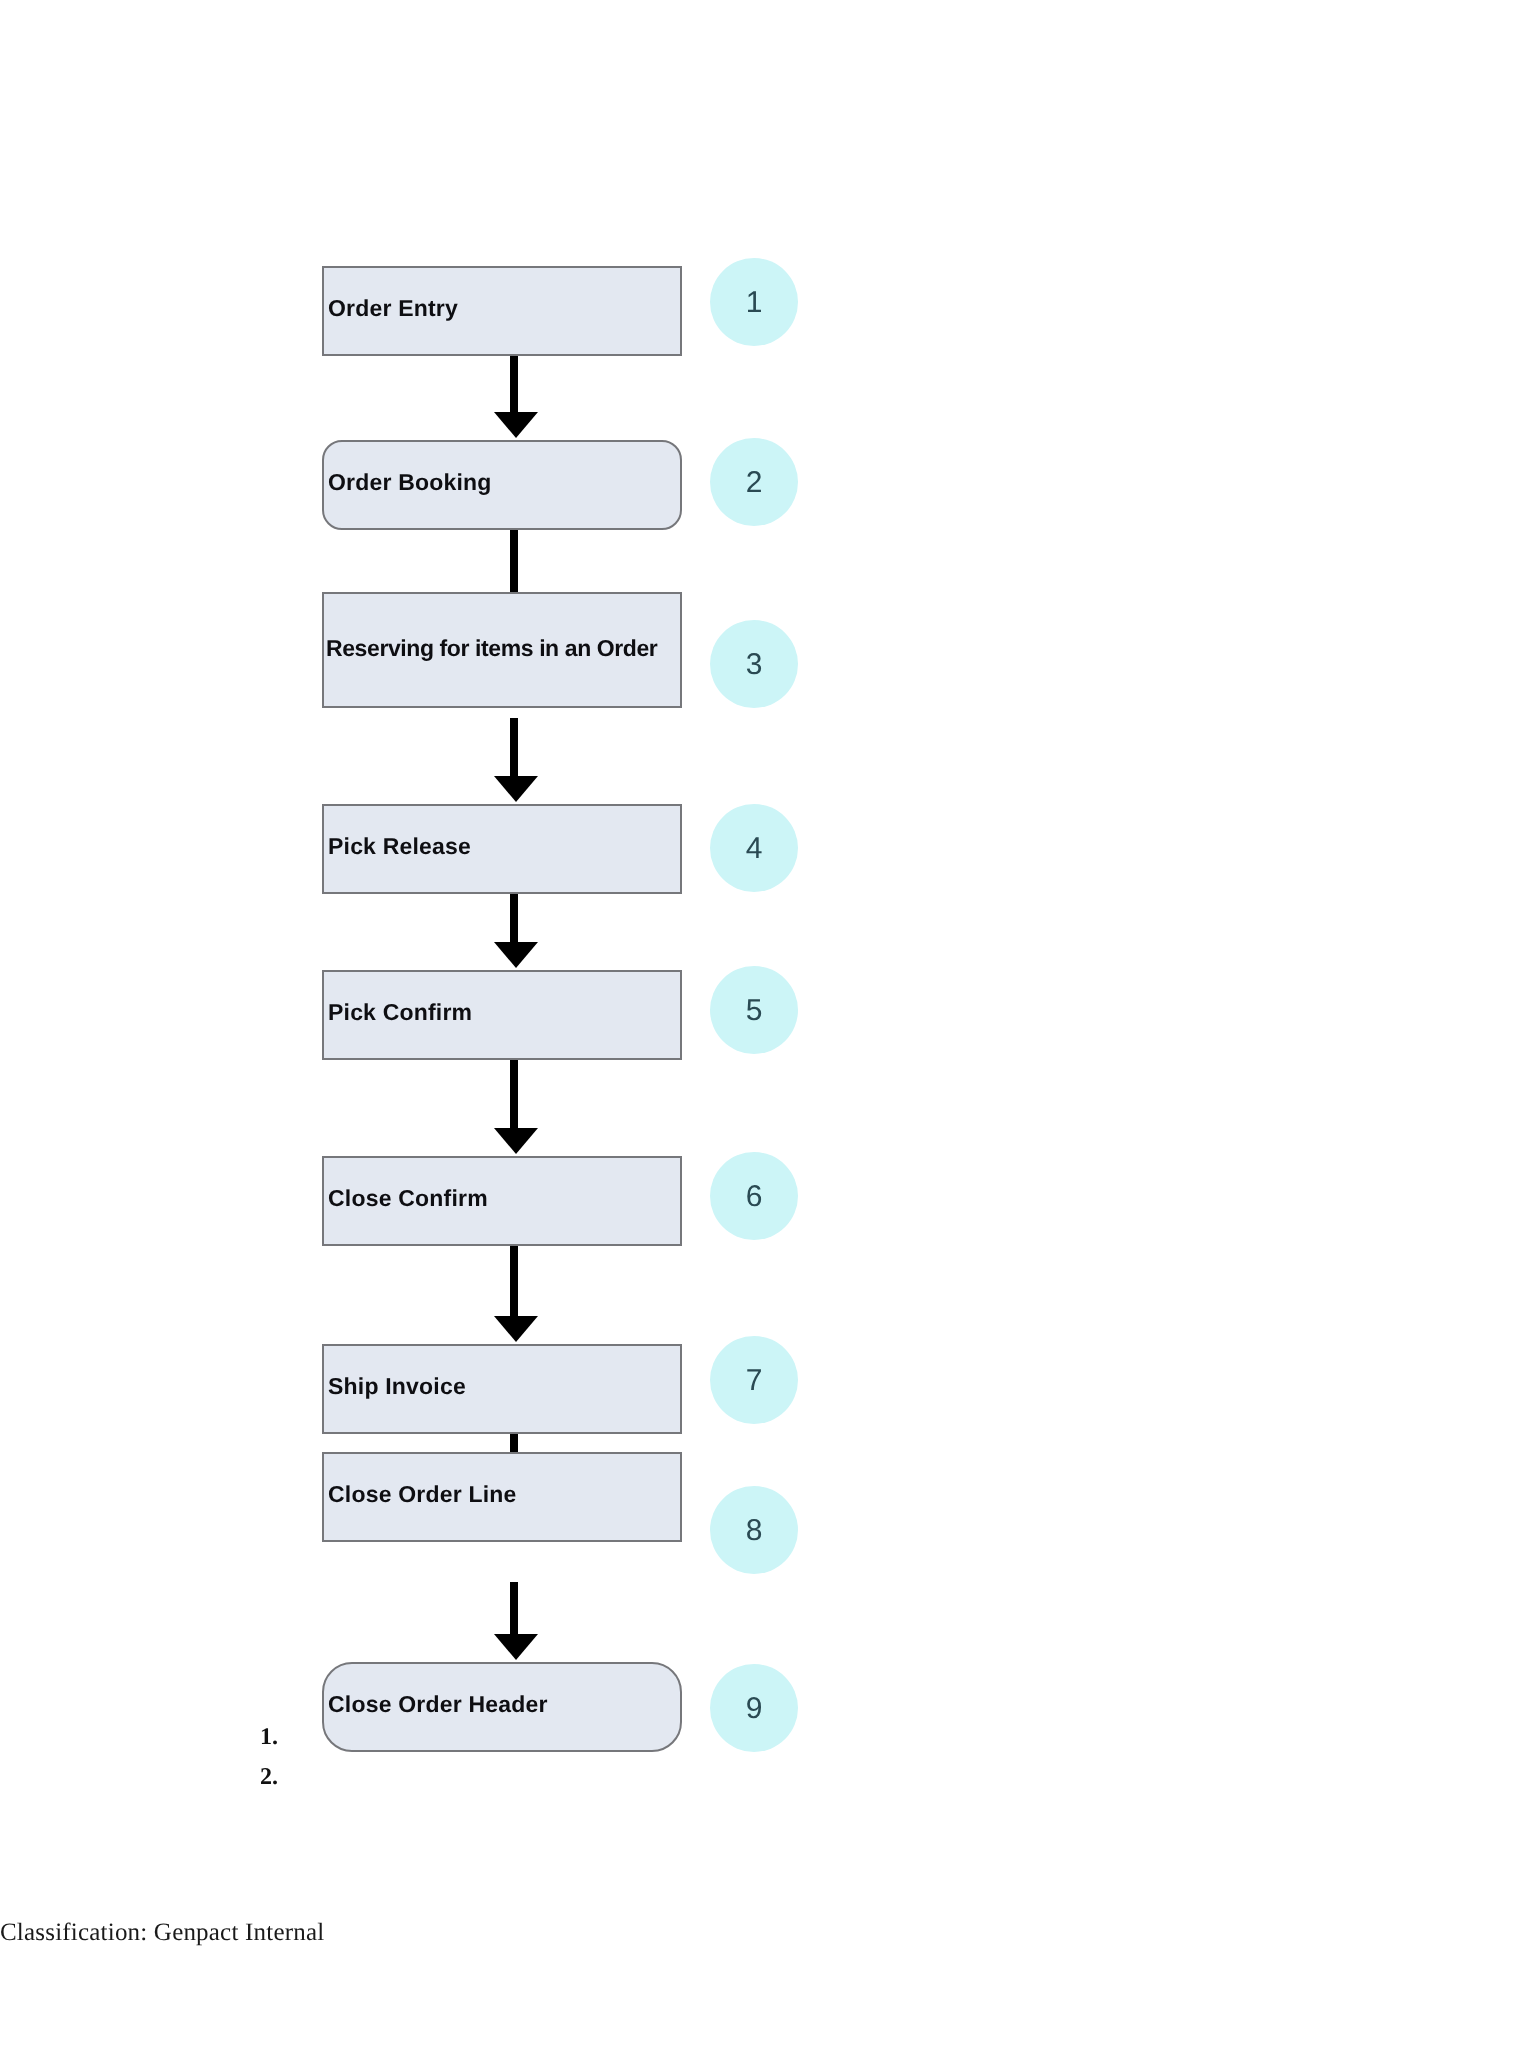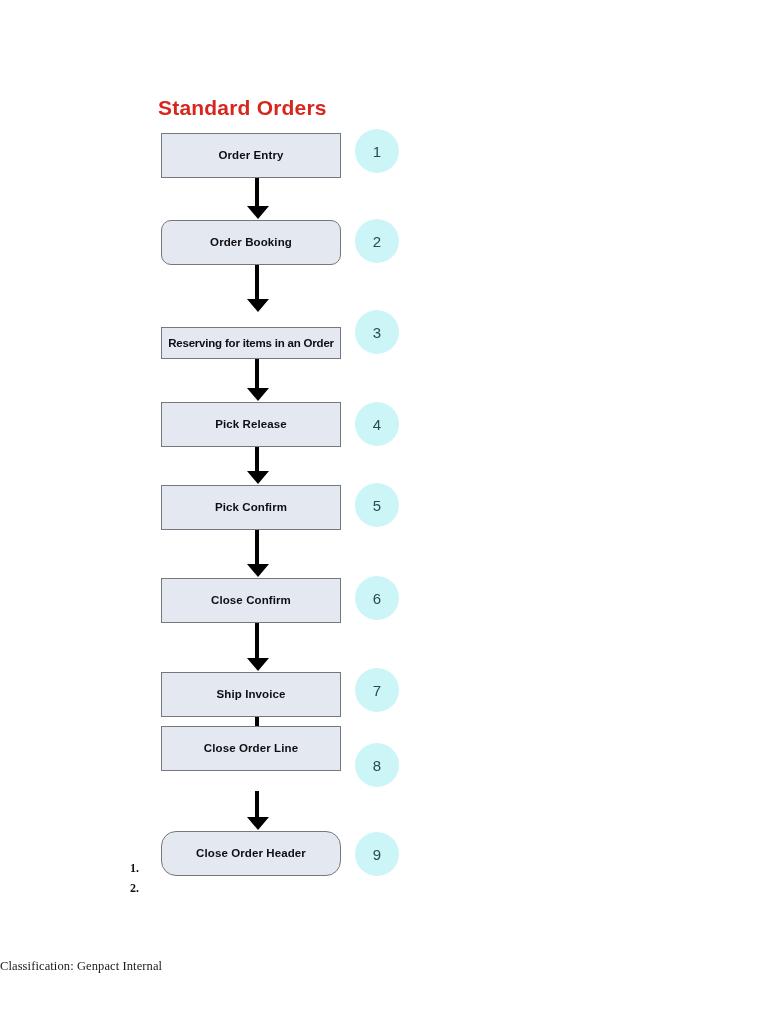--- a/index.html
+++ b/index.html
@@ -47,21 +47,20 @@
 
   .step-box {
     position: absolute;
     left: 161px;
     width: 180px;
     box-sizing: border-box;
     background: #E3E8F1;
     border: 1.5px solid #76777B;
     display: flex;
     align-items: center;
-    justify-content: center;
     text-align: center;
   }
 
   .step-label {
     font-family: "Liberation Sans", sans-serif;
     font-size: 11.5px;
     font-weight: bold;
     color: #0E0E12;
     line-height: 1.25;
     padding: 0 2px;
@@ -138,21 +137,20 @@
     font-size: 12.5px;
     color: #1A1A1A;
     letter-spacing: 0.1px;
   }
 </style>
 </head>
 <body>
 
 <div class="page">
 
-  <div class="flow-title">Standard Orders</div>
 
   <div class="flow" id="flow-root">
       <div class="connector" style="top: 178px; height: 41px;">
         <div class="shaft" style="height: 29px;"></div>
         <div class="head" style="top: 28px;"></div>
       </div>
       <div class="connector" style="top: 265px; height: 47px;">
         <div class="shaft" style="height: 35px;"></div>
         <div class="head" style="top: 34px;"></div>
       </div>
@@ -181,21 +179,21 @@
         <div class="head" style="top: 26px;"></div>
       </div>
       <div class="step-box" style="top: 133px; height: 45px;">
         <span class="step-label">Order Entry</span>
       </div>
       <div class="step-badge" style="top: 129px;">1</div>
       <div class="step-box" style="top: 220px; height: 45px; border-radius: 10px;">
         <span class="step-label">Order Booking</span>
       </div>
       <div class="step-badge" style="top: 219px;">2</div>
-      <div class="step-box wide-text" style="top: 327px; height: 32px;">
+      <div class="step-box wide-text" style="top: 296px; height: 58px;">
         <span class="step-label">Reserving for items in an Order</span>
       </div>
       <div class="step-badge" style="top: 310px;">3</div>
       <div class="step-box" style="top: 402px; height: 45px;">
         <span class="step-label">Pick Release</span>
       </div>
       <div class="step-badge" style="top: 402px;">4</div>
       <div class="step-box" style="top: 485px; height: 45px;">
         <span class="step-label">Pick Confirm</span>
       </div>

